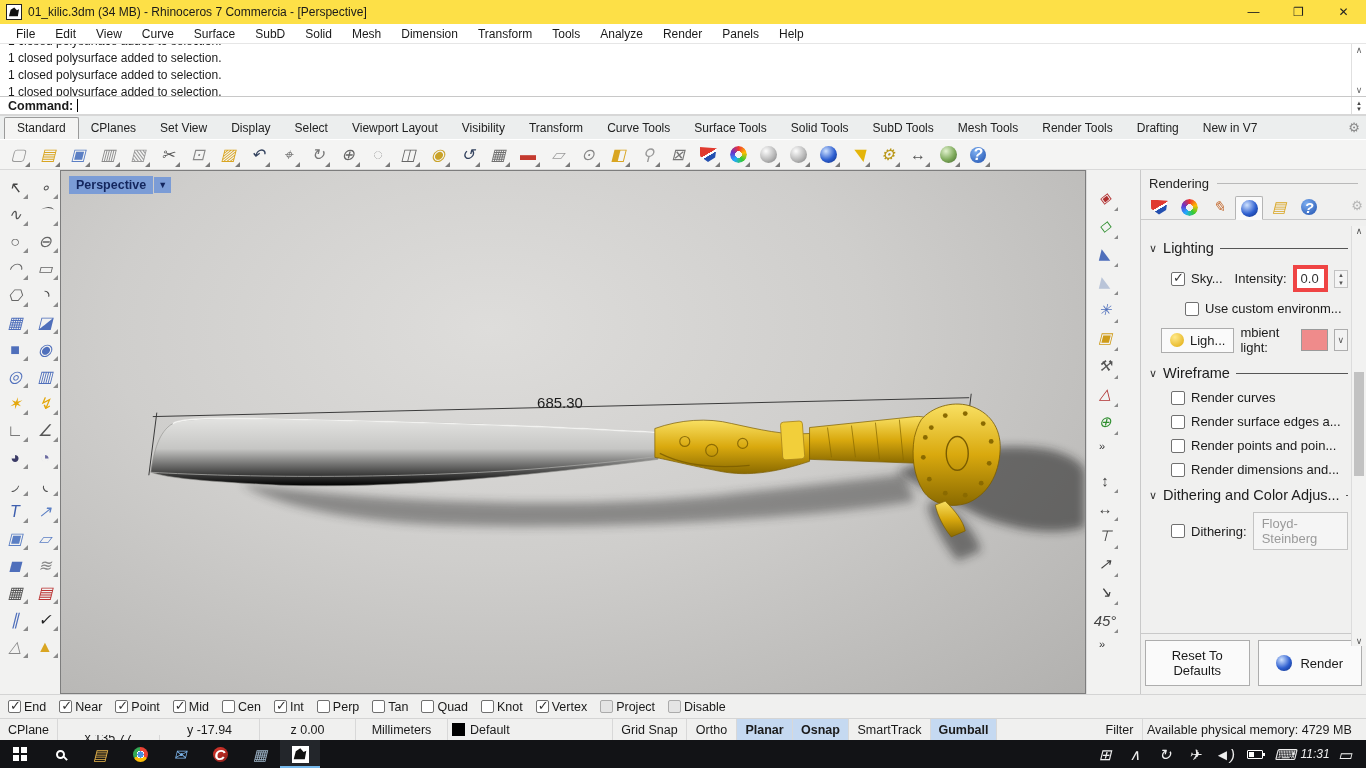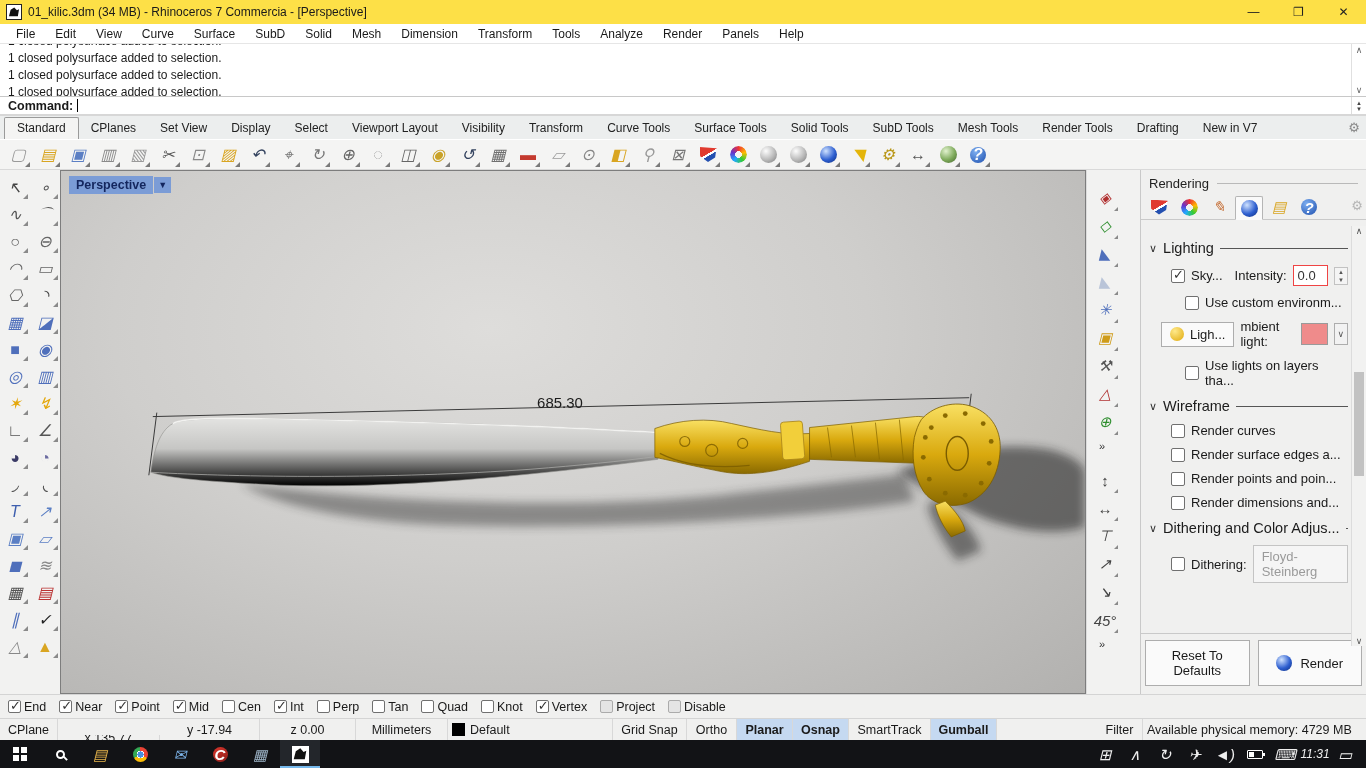--- a/index.html
+++ b/index.html
@@ -83,21 +83,21 @@
   .sec-h .chev { font-size:11px; color:#333; }
   .sec-h .hline { flex:1; border-top:1px solid #555; }
   .row { display:flex; align-items:center; gap:6px; margin:9px 0 9px 22px; font-size:13px; }
   .row.indent2 { margin-left:36px; }
   .cb { width:14px; height:14px; background:#fff; border:1px solid #707070; flex:0 0 auto; position:relative; border-radius:2px; }
   .cb.checked::after { content:"✓"; position:absolute; left:1px; top:-3px; font-size:13px; color:#333; }
   .cb.disabled { background:#e4e4e4; border-color:#ababab; }
   .btn { background:#fafafa; border:1px solid #adadad; padding:4px 8px; display:inline-flex; align-items:center; gap:6px; font-size:13px; }
   .sunglyph { color:#e08a1e; font-size:14px; }
   .bulb { width:14px; height:14px; border-radius:50%; background:radial-gradient(circle at 35% 30%, #ffe98a, #e0a90a); }
-  .numbox { width:42px; border:1px solid #ef4444; background:#fff; padding:2px 4px; font-size:13px; color:#333; }
+  .numbox { width:42px; border:4px solid #ef4444; background:#fff; padding:2px 4px; font-size:13px; color:#333; }
   .spin { display:flex; flex-direction:column; font-size:6px; color:#555; border:1px solid #c2c2c2; background:#f4f4f4; }
   .spin span { padding:1px 3px; line-height:1; }
   .swatch { width:34px; height:22px; background:#ef8b8b; border:1px solid #9a9a9a; }
   .ddbtn { width:18px; height:22px; border:1px solid #adadad; background:#f2f2f2; display:flex; align-items:center; justify-content:center; font-size:9px; color:#555; }
   .combo-dis { border:1px solid #c4c4c4; background:#f5f5f5; color:#9a9a9a; padding:3px 8px; font-size:13px; }
   .rp-buttons { flex:0 0 auto; display:flex; border-top:1px solid #c9c9c9; }
   .rp-btn { flex:1; margin:6px 4px 8px; background:#fafafa; border:1px solid #adadad; padding:7px 4px; text-align:center; font-size:13px; display:flex; align-items:center; justify-content:center; gap:8px; }
   .rp-scroll { position:absolute; right:0; top:56px; bottom:48px; width:15px; background:#f2f2f1; border-left:1px solid #dcdcdc; display:flex; flex-direction:column; align-items:center; font-size:9px; color:#555; }
   .rp-scroll .track { flex:1; width:100%; position:relative; }
   .rp-scroll .thumb { position:absolute; left:2px; right:2px; top:34%; height:26%; background:#c2c2c2; }
@@ -724,24 +724,20 @@
       </div>
       <div class="row" style="margin-left:12px;">
         <span class="btn">
           <span class="bulb"></span>
           <span>Ligh...</span>
         </span>
         <span>mbient light:</span>
         <span class="swatch"></span>
         <span class="ddbtn">∨</span>
       </div>
-      <div class="row indent2">
-        <span class="cb"></span>
-        <span>Use lights on layers tha...</span>
-      </div>
 
       <div class="sec-h">
         <span class="chev">∨</span>
         <span>Wireframe</span>
           <span class="hline"></span>
       </div>
       <div>
   <div class="row">
     <span class="cb"></span>
     <span>Render curves</span>

